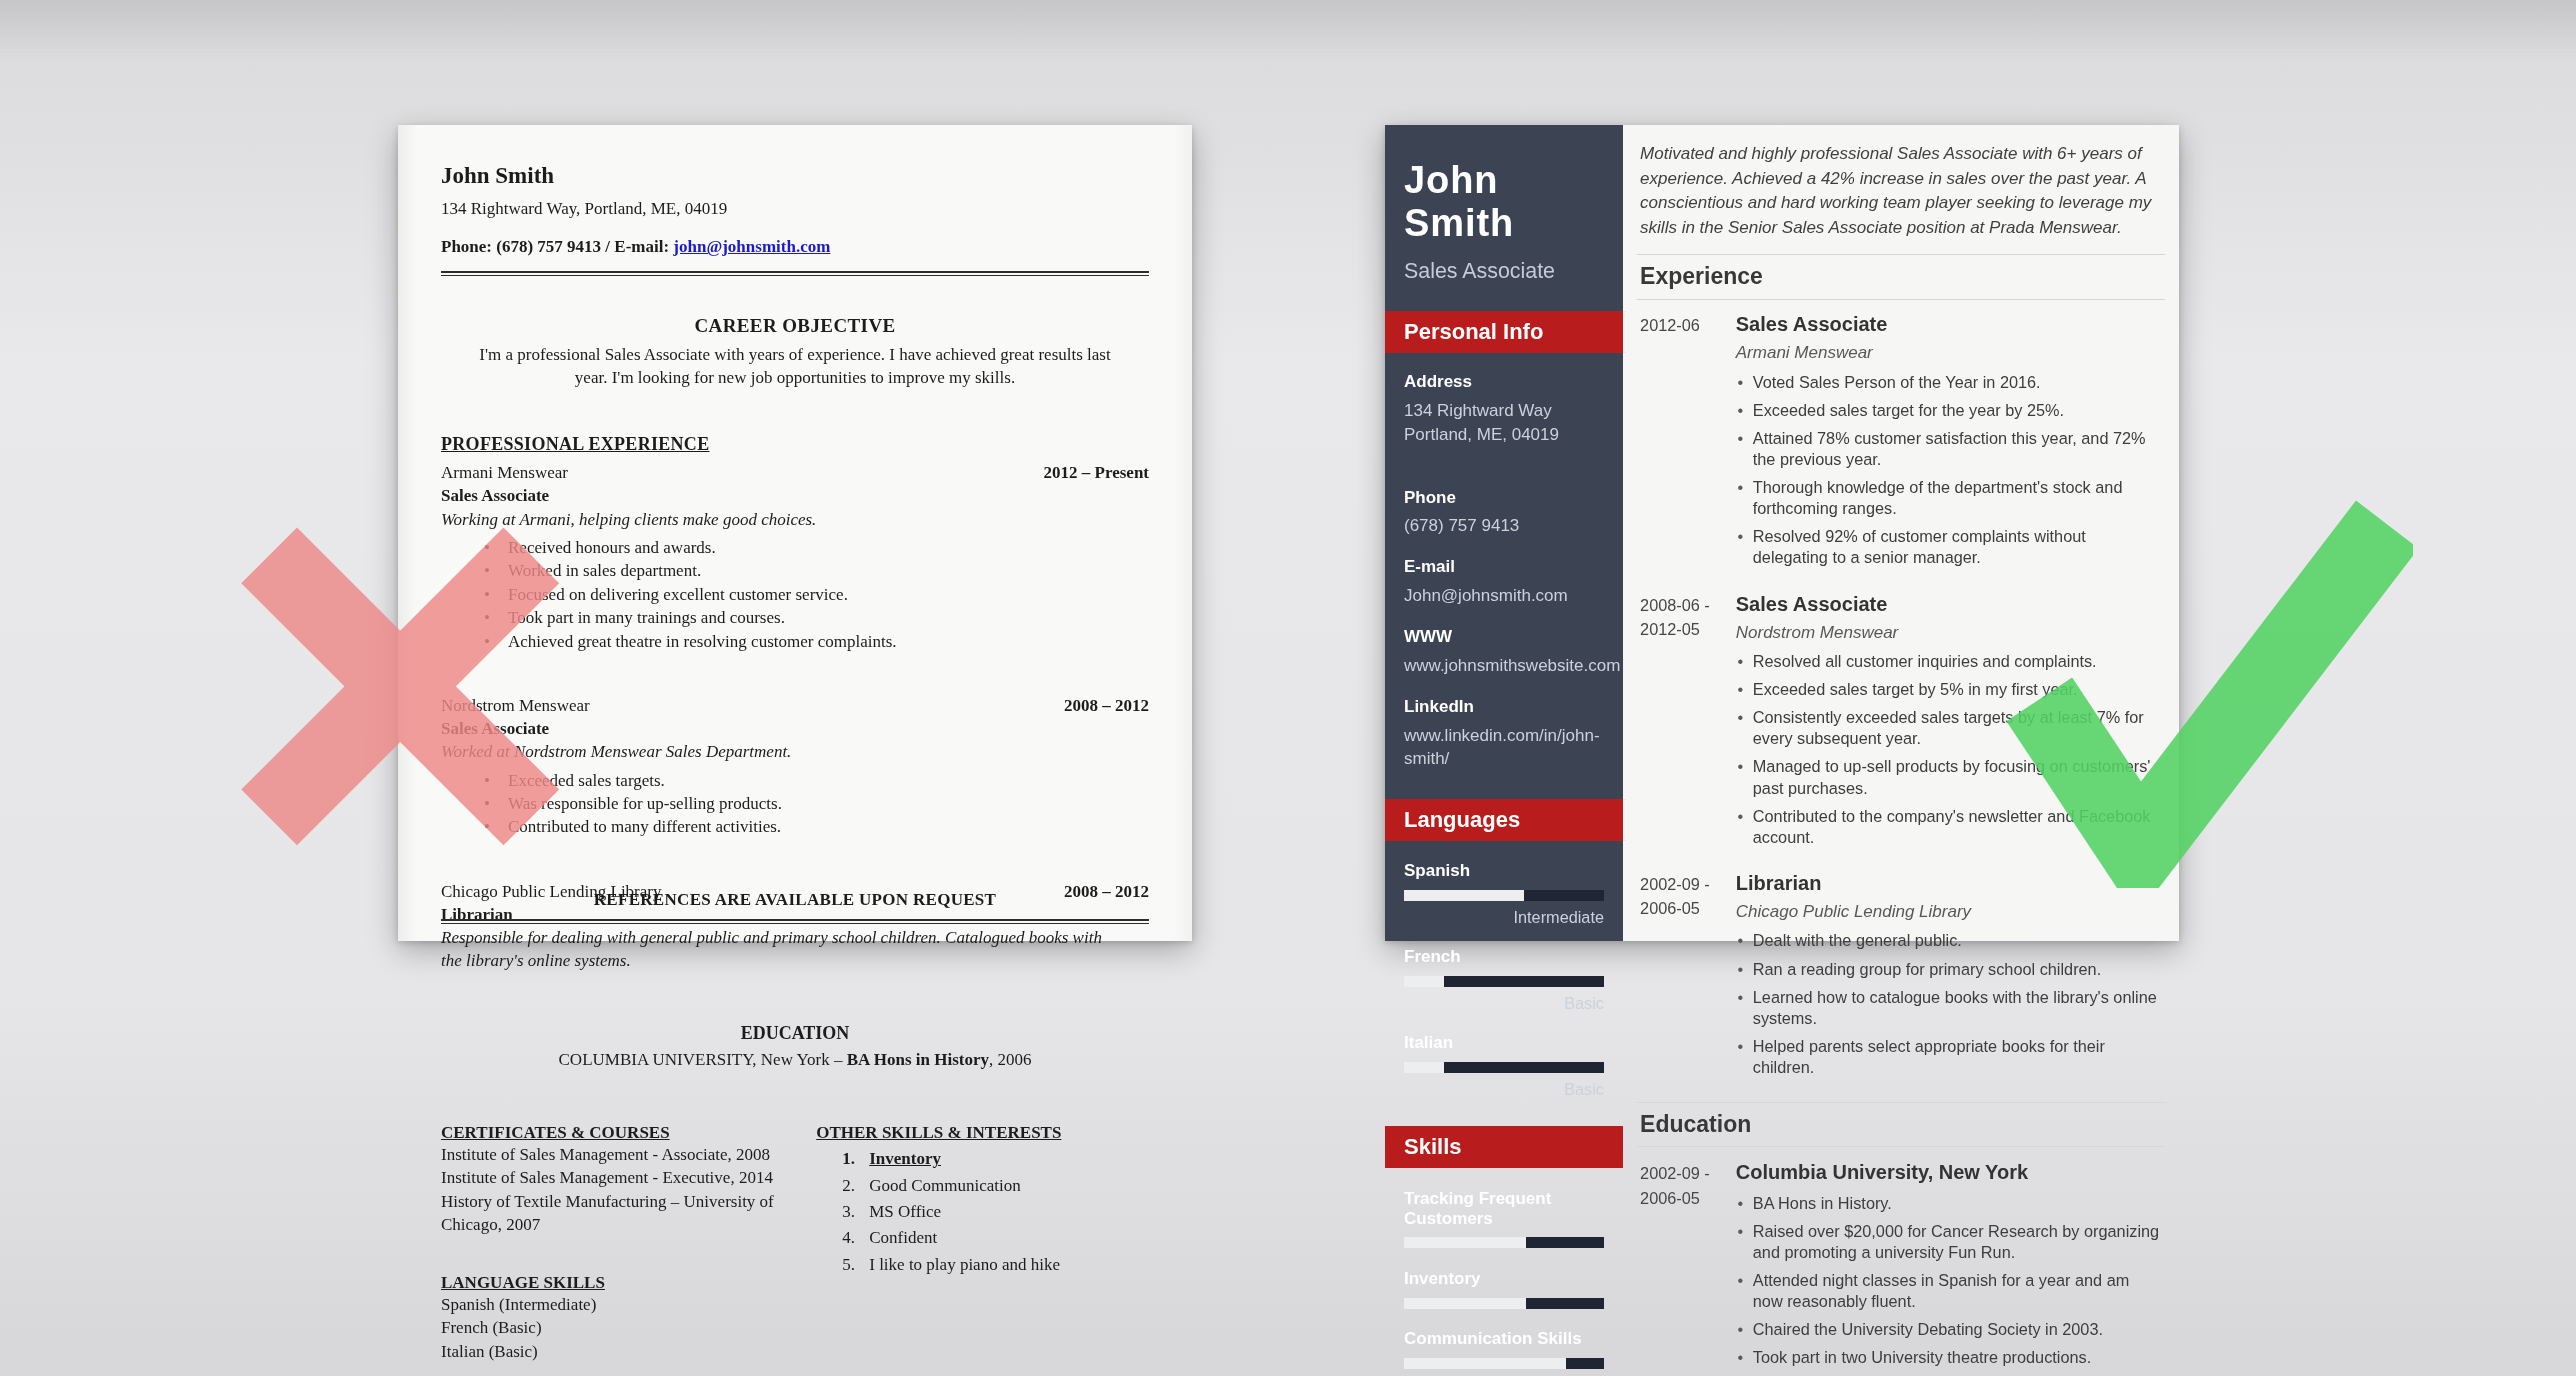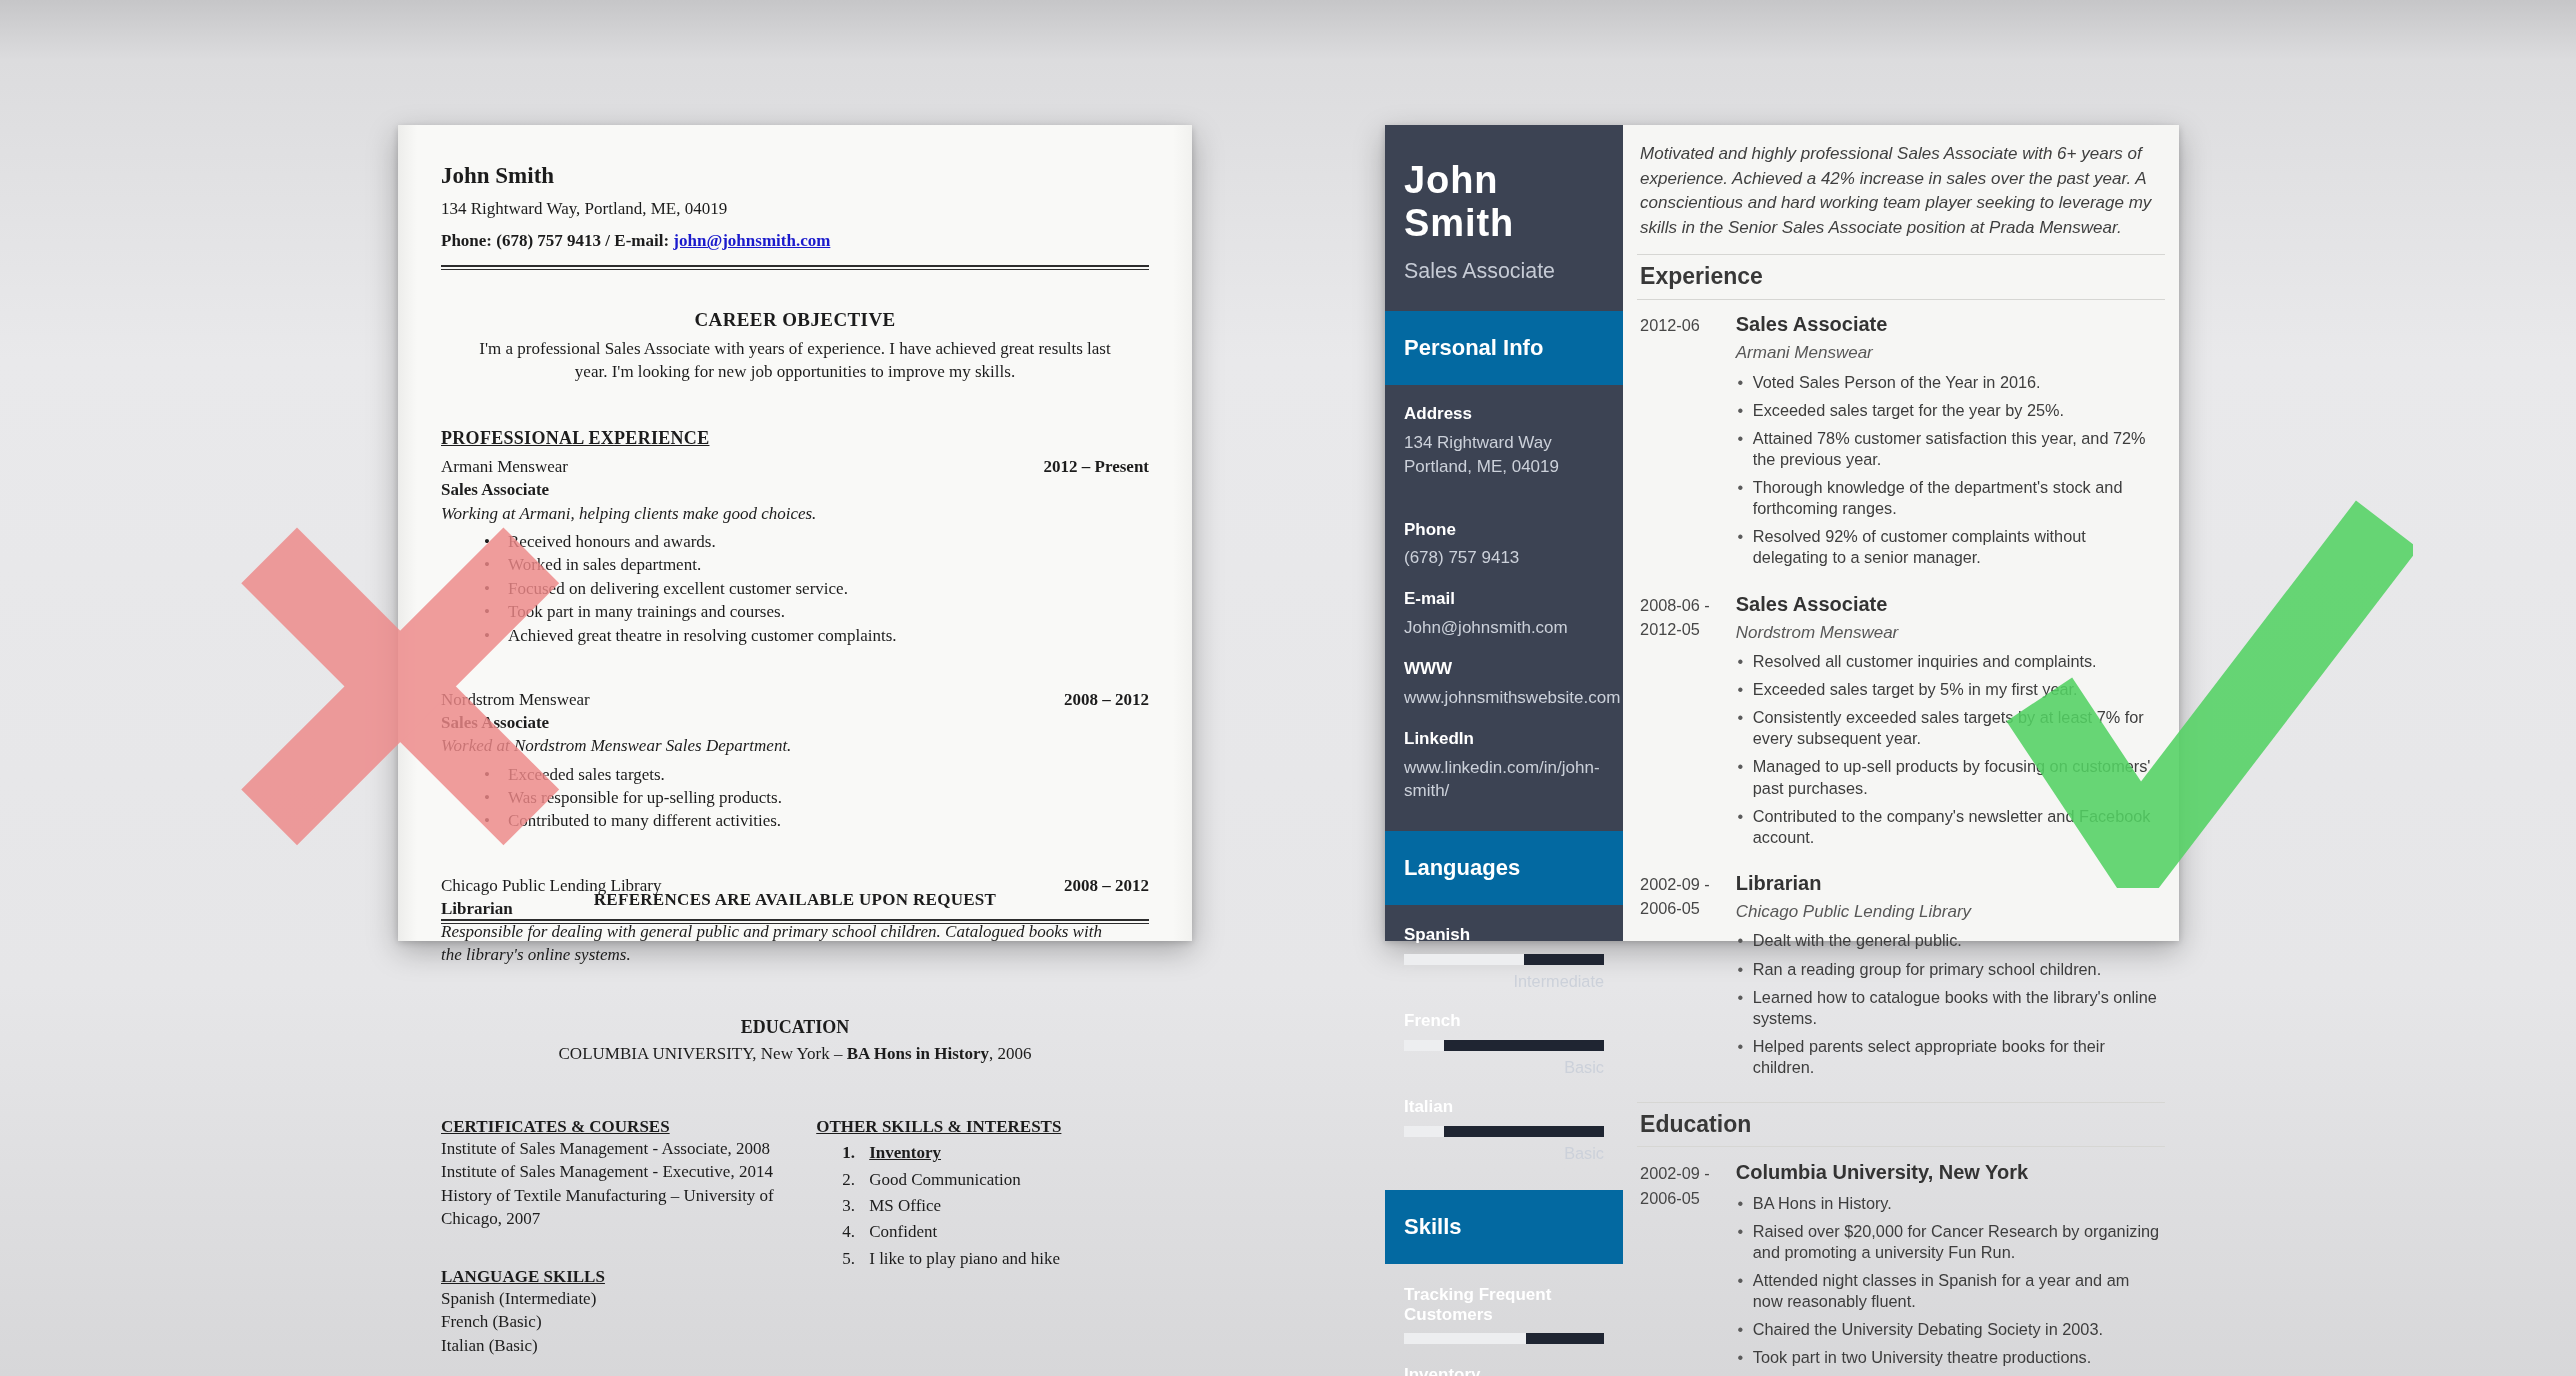--- a/index.html
+++ b/index.html
@@ -10,21 +10,21 @@
     font-family:"Liberation Sans", sans-serif;
   }
   .paper { position:absolute; top:125px; height:816px;
     box-shadow:0 10.3px 29px rgba(0,0,0,.28), 0 1.7px 6.9px rgba(0,0,0,.18); }
 
   
   #left-paper { left:398px; width:794px; background:linear-gradient(90deg,#ededeb 0px,#f9f9f7 19px,#f9f9f7 775px,#f1f1ef 794px);
     font-family:"Liberation Serif", serif; color:#1c1c1c; padding:38px 43px; }
   .lr-name { font-size:23px; font-weight:bold; }
   .lr-addr { font-size:17px; margin-top:10.3px; }
-  .lr-contact { font-size:17px; font-weight:bold; margin-top:12px; }
+  .lr-contact { font-size:17px; font-weight:bold; margin-top:18px; }
   .lr-contact a { color:#1a1acc; }
   .double-rule { border-top:2.6px solid #2d2d2d; border-bottom:0.9px solid #2d2d2d; height:5.1px; margin-top:13.7px; }
   .lr-objective { margin-top:39px; text-align:center; }
   .lr-objective h2 { font-size:19px; letter-spacing:0.4px; }
   .lr-objective p { font-size:17px; margin:6.9px auto 0; width:90%; line-height:1.35; }
   .lr-exp { margin-top:43px; }
   .lr-exp h2 { font-size:18px; text-decoration:underline; letter-spacing:0.3px;margin-top:44px; }
   .lr-job { margin-top:43px; }
   .lr-job:first-of-type { margin-top:8.6px; }
   .lr-job-head { display:flex; justify-content:space-between; font-size:17px; }
@@ -49,21 +49,21 @@
   .lr-ol li.first { font-weight:bold; text-decoration:underline; }
   .lr-footer { position:absolute; left:43px; right:43px; bottom:17px; }
   .lr-footer .txt { text-align:center; font-weight:bold; font-size:17px; letter-spacing:0.3px; }
   .lr-footer .double-rule { margin-top:8.6px; }
 
   
   #right-paper { left:1385px; width:794px; background:#f6f6f4; display:flex; }
   .rr-sidebar { width:238px; background:#3c4353; color:#fff; padding-top:34px; flex-shrink:0; }
   .rr-name { font-size:38px; font-weight:bold; padding:0 19px; letter-spacing:0.9px; }
   .rr-job-title { font-size:21.4px; color:#c6cbd5; padding:0 19px; margin-top:13.7px; }
-  .rr-band { background:#0369a1; margin-top:27.4px; padding:24px 19px; font-size:22px; font-weight:bold; }
+  .rr-band { background:#b91c1c; margin-top:27.4px; padding:8px 19px; font-size:22px; font-weight:bold; }
   .rr-group { padding:0 19px; }
   .rr-label { font-size:17px; font-weight:bold; margin-top:19px; }
   .rr-val { font-size:17px; color:#ccd1da; margin-top:6.9px; line-height:1.4; }
   .rr-gap { height:22px; }
   .rr-meter { margin-top:20.6px; }
   .rr-meter .nm { font-size:17px; font-weight:bold; }
   .bar { height:11px; background:#1f2532; margin-top:8.6px; }
   .bar-fill { height:100%; background:#edeef0; }
   .lvl { text-align:right; font-size:16.3px; color:#ccd1da; margin-top:6.9px; }
 

